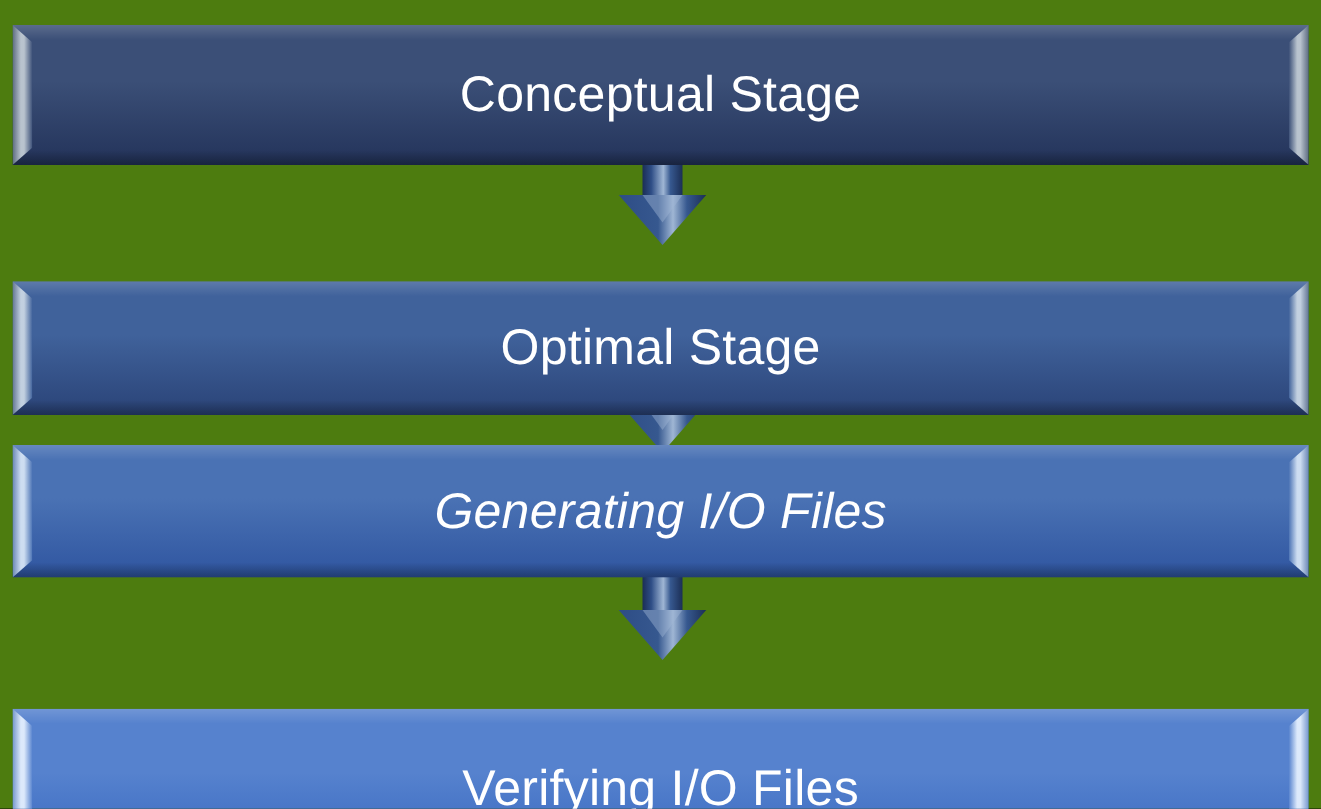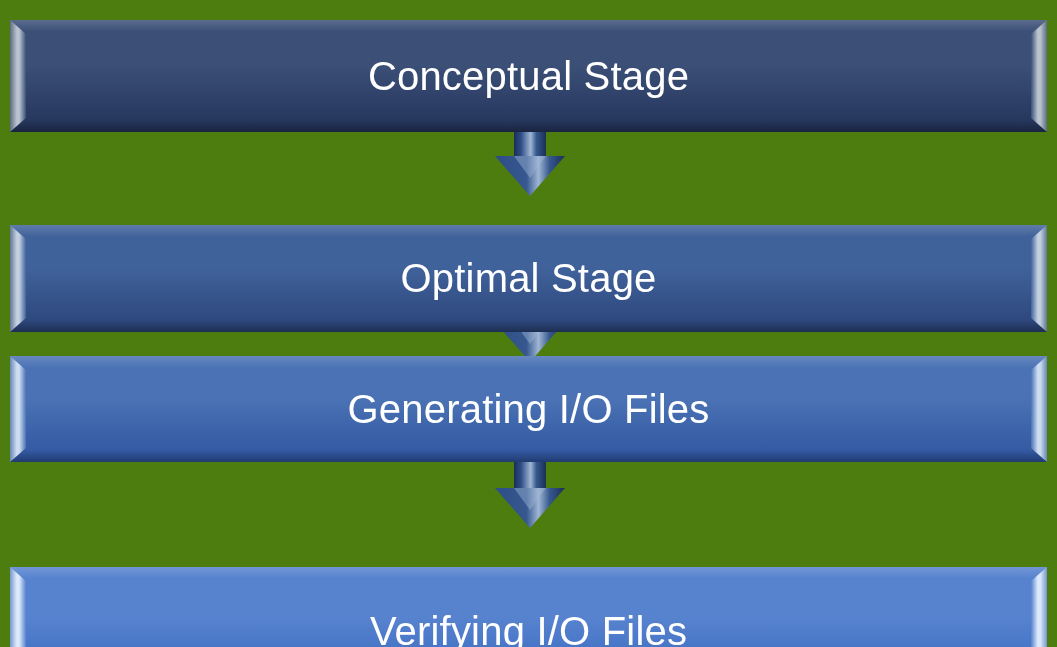--- a/index.html
+++ b/index.html
@@ -169,21 +169,21 @@
       <span class="stage-label">Conceptual Stage</span>
     </div>
     <div class="stage-box" style="left: 10px; top: 190px; width: 1037px; height: 107px; margin-top: 35px;">
       <div class="box-face" style="background: linear-gradient(rgb(64, 98, 155) 0%, rgb(64, 98, 155) 40%, rgb(42, 67, 119) 100%);"></div>
       <div class="bevel-top" style="background: linear-gradient(rgba(255, 255, 255, 0.16), rgba(255, 255, 255, 0));"></div>
       <div class="bevel-bottom" style="background: linear-gradient(to top, rgba(0, 0, 0, 0.3), rgba(0, 0, 0, 0));"></div>
       <div class="bevel-left" style="background: linear-gradient(to right, rgb(98, 117, 147) 0%, rgb(194, 208, 224) 42%, rgb(194, 208, 224) 58%, rgb(64, 98, 155) 100%);"></div>
       <div class="bevel-right" style="background: linear-gradient(to left, rgb(98, 117, 147) 0%, rgb(194, 208, 224) 42%, rgb(194, 208, 224) 58%, rgb(64, 98, 155) 100%);"></div>
       <span class="stage-label">Optimal Stage</span>
     </div>
-    <div class="stage-box" style="left: 10px; top: 356px; width: 1037px; height: 106px;">
+    <div class="stage-box" style="left: 10px; top: 356px; width: 1037px; height: 106px; font-style: italic;">
       <div class="box-face" style="background: linear-gradient(rgb(74, 114, 180) 0%, rgb(74, 114, 180) 40%, rgb(47, 85, 160) 100%);"></div>
       <div class="bevel-top" style="background: linear-gradient(rgba(255, 255, 255, 0.16), rgba(255, 255, 255, 0));"></div>
       <div class="bevel-bottom" style="background: linear-gradient(to top, rgba(0, 0, 0, 0.3), rgba(0, 0, 0, 0));"></div>
       <div class="bevel-left" style="background: linear-gradient(to right, rgb(105, 134, 180) 0%, rgb(205, 221, 241) 42%, rgb(205, 221, 241) 58%, rgb(74, 114, 180) 100%);"></div>
       <div class="bevel-right" style="background: linear-gradient(to left, rgb(105, 134, 180) 0%, rgb(205, 221, 241) 42%, rgb(205, 221, 241) 58%, rgb(74, 114, 180) 100%);"></div>
       <span class="stage-label">Generating I/O Files</span>
     </div>
     <div class="stage-box" style="left: 10px; top: 523px; width: 1037px; height: 128px; margin-top: 44px;">
       <div class="box-face" style="background: linear-gradient(rgb(86, 130, 206) 0%, rgb(86, 130, 206) 40%, rgb(50, 99, 189) 100%);"></div>
       <div class="bevel-top" style="background: linear-gradient(rgba(255, 255, 255, 0.16), rgba(255, 255, 255, 0));"></div>

